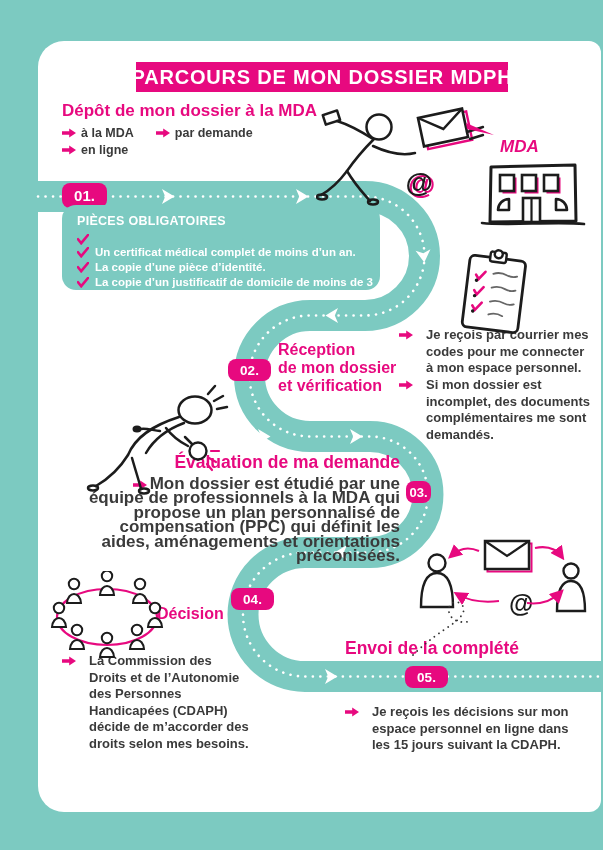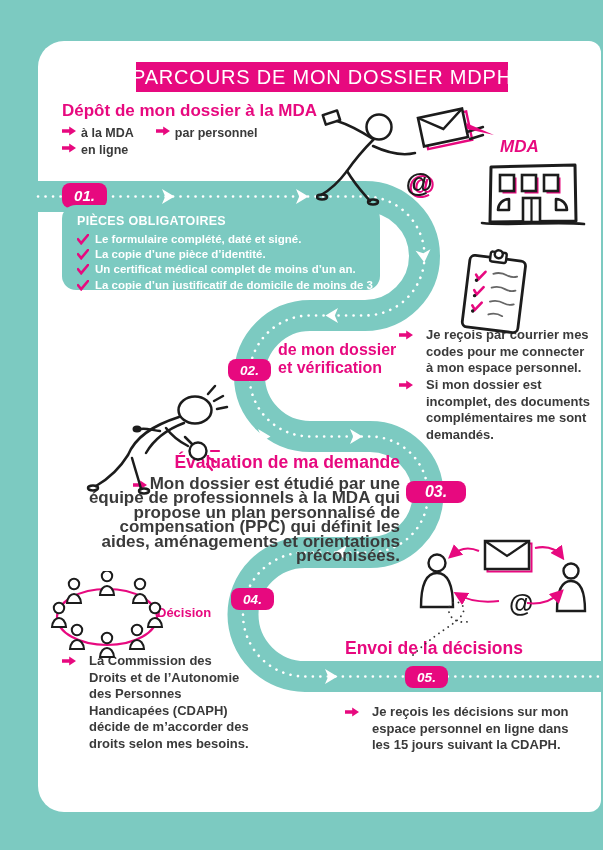--- a/index.html
+++ b/index.html
@@ -11,40 +11,40 @@
     -webkit-font-smoothing:antialiased;
   }
   .abs{position:absolute;}
   .white-area{
     position:absolute;left:38px;top:41px;width:563px;height:771px;
     background:#ffffff;border-radius:26px 12px 12px 26px;
   }
   .banner{
     position:absolute;left:136px;top:62px;width:372px;height:30px;
     background:var(--pink);color:#fff;display:flex;align-items:center;justify-content:center;
-    font-size:20px;font-weight:400;letter-spacing:.8px;white-space:nowrap;text-align:right;
+    font-size:20px;font-weight:700;letter-spacing:.8px;white-space:nowrap;text-align:right;
   }
   .badge{
     position:absolute;background:var(--pink);color:#fff;font-weight:800;
-    display:flex;align-items:center;justify-content:center;border-radius:8px;font-style:italic;
+    display:flex;align-items:center;justify-content:center;border-radius:8px;
   }
   .h-pink{position:absolute;color:var(--pink);font-weight:800;white-space:nowrap;}
   .note{position:absolute;display:flex;gap:13px;color:var(--ink);font-weight:600;
     font-size:13px;line-height:16.5px;}
   .note .parrow{flex:0 0 auto;margin-top:3px;}
   .pieces-box{
     position:absolute;left:62px;top:205px;width:318px;height:85px;
     background:var(--teal);border-radius:14px;color:#fff;
     padding:9px 0 0 15px;box-sizing:border-box;
   }
   .pieces-title{font-size:12.5px;font-weight:800;letter-spacing:.3px;margin-bottom:4px;}
   .chk-row{display:flex;gap:6px;align-items:flex-start;font-size:11.5px;line-height:15.2px;font-weight:600;}
   .chk-row svg{flex:0 0 auto;margin-top:2px;}
   .opt-row{position:absolute;display:flex;gap:22px;color:var(--ink);font-weight:600;font-size:12.5px;}
-  .opt{display:flex;gap:5px;white-space:nowrap;}
+  .opt{display:flex;gap:5px;align-items:center;white-space:nowrap;}
   .s3-block{position:absolute;left:85px;top:452px;width:315px;text-align:right;color:var(--ink);}
   .s3-block .s3h{color:var(--pink);font-weight:800;font-size:17.5px;}
   .s3-block .s3b{margin-top:4px;font-size:17px;line-height:14.4px;font-weight:600;}
   .s3-block .parrow{display:inline-block;vertical-align:-1px;margin-right:3px;}
   .bold-url{font-weight:800;}
 </style>
 </head>
 <body>
 
 <div class="white-area"></div>
@@ -72,67 +72,67 @@
   <span class="opt">
     <svg class="parrow" width="14" height="10" viewBox="0 0 14 10">
         <path d="M0,3.2 h7.2 V0.4 L14,5 L7.2,9.6 V6.8 H0 Z" fill="#e7097f"></path>
       </svg>
     <span>à la MDA</span>
   </span>
   <span class="opt">
     <svg class="parrow" width="14" height="10" viewBox="0 0 14 10">
         <path d="M0,3.2 h7.2 V0.4 L14,5 L7.2,9.6 V6.8 H0 Z" fill="#e7097f"></path>
       </svg>
-    <span>par personnel</span>
+    <span>par demande</span>
   </span>
 </div>
 <div class="opt-row" style="left:62px;top:143px">
   <span class="opt">
     <svg class="parrow" width="14" height="10" viewBox="0 0 14 10">
         <path d="M0,3.2 h7.2 V0.4 L14,5 L7.2,9.6 V6.8 H0 Z" fill="#e7097f"></path>
       </svg>
     <span>en ligne</span>
   </span>
 </div>
 
 <div class="badge" style="left:62px;top:183px;width:45px;height:25px;font-size:15px">01.</div>
 <div class="badge" style="left:228px;top:359px;width:43px;height:22px;font-size:13.5px">02.</div>
-<div class="badge" style="left:406px;top:481px;width:60px;height:22px;font-size:16px">03.</div>
+<div class="badge" style="left:406px;top:481px;width:25px;height:22px;font-size:13px">03.</div>
 <div class="badge" style="left:231px;top:588px;width:43px;height:22px;font-size:13.5px">04.</div>
 <div class="badge" style="left:405px;top:666px;width:43px;height:22px;font-size:13.5px">05.</div>
 
 <div class="pieces-box">
   <div class="pieces-title">PIÈCES OBLIGATOIRES</div>
   <div class="chk-row">
     <svg width="12" height="11" viewBox="0 0 12 11">
         <path d="M1,5.2 l3.2,4 L11,1" stroke="#e7097f" stroke-width="2.6" fill="none" stroke-linecap="round"></path>
       </svg>
-    <span>Le formulaire complété, daté et signé.</span>
   </div>
   <div class="chk-row">
     <svg width="12" height="11" viewBox="0 0 12 11">
         <path d="M1,5.2 l3.2,4 L11,1" stroke="#e7097f" stroke-width="2.6" fill="none" stroke-linecap="round"></path>
       </svg>
-    <span>La copie d’une pièce d’identité.</span>
+    <span>Un certificat médical complet de moins d’un an.</span>
   </div>
   <div class="chk-row">
     <svg width="12" height="11" viewBox="0 0 12 11">
         <path d="M1,5.2 l3.2,4 L11,1" stroke="#e7097f" stroke-width="2.6" fill="none" stroke-linecap="round"></path>
       </svg>
-    <span>Un certificat médical complet de moins d’un an.</span>
+    <span>La copie d’une pièce d’identité.</span>
   </div>
   <div class="chk-row">
     <svg width="12" height="11" viewBox="0 0 12 11">
         <path d="M1,5.2 l3.2,4 L11,1" stroke="#e7097f" stroke-width="2.6" fill="none" stroke-linecap="round"></path>
       </svg>
     <span>La copie d’un justificatif de domicile de moins de 3 mois.</span>
   </div>
 </div>
 
 <div class="h-pink" style="left:278px;top:341px;font-size:16px;line-height:18px">
+  <div>Réception</div>
   <div>de mon dossier</div>
   <div>et vérification</div>
 </div>
 
 <div class="note" style="left:399px;top:327px;width:192px">
   <svg class="parrow" width="14" height="10" viewBox="0 0 14 10">
       <path d="M0,3.2 h7.2 V0.4 L14,5 L7.2,9.6 V6.8 H0 Z" fill="#e7097f"></path>
     </svg>
   <span>Je reçois par courrier mes codes pour me connecter à mon espace personnel.</span>
 </div>
@@ -145,29 +145,29 @@
 
 <div class="s3-block">
   <div class="s3h">Évaluation de ma demande</div>
   <div class="s3b">
     <svg class="parrow" width="14" height="10" viewBox="0 0 14 10">
         <path d="M0,3.2 h7.2 V0.4 L14,5 L7.2,9.6 V6.8 H0 Z" fill="#e7097f"></path>
       </svg><span>Mon dossier est étudié par une équipe de professionnels à la MDA qui propose un plan personnalisé de compensation (PPC) qui définit les aides, aménagements et orientations préconisées.</span>
   </div>
 </div>
 
-<div class="h-pink" style="left:157px;top:605px;font-size:13px">Décision</div>
+<div class="h-pink" style="left:157px;top:605px;font-size:16px">Décision</div>
 <div class="note" style="left:62px;top:653px;width:190px">
   <svg class="parrow" width="14" height="10" viewBox="0 0 14 10">
       <path d="M0,3.2 h7.2 V0.4 L14,5 L7.2,9.6 V6.8 H0 Z" fill="#e7097f"></path>
     </svg>
   <span>La Commission des Droits et de l’Autonomie des Personnes Handicapées (CDAPH) décide de m’accorder des droits selon mes besoins.</span>
 </div>
 
-<div class="h-pink" style="left:345px;top:638px;font-size:17.5px">Envoi de la décisions</div>
+<div class="h-pink" style="left:345px;top:638px;font-size:17.5px">Envoi de la complété</div>
 <div class="note" style="left:345px;top:704px;width:225px">
   <svg class="parrow" width="14" height="10" viewBox="0 0 14 10">
       <path d="M0,3.2 h7.2 V0.4 L14,5 L7.2,9.6 V6.8 H0 Z" fill="#e7097f"></path>
     </svg>
   <span>Je reçois les décisions sur mon espace personnel en ligne dans les 15 jours suivant la CDAPH.</span>
 </div>
 
 <svg class="abs" style="left:316px;top:94px" width="180" height="114" viewBox="0 0 180 114">
   <g stroke="#1c1c1c" stroke-width="2.5" fill="none" stroke-linecap="round" stroke-linejoin="round">
     <rect x="8" y="19" width="15" height="10" fill="#fff" transform="rotate(-18 14 24)"></rect>

